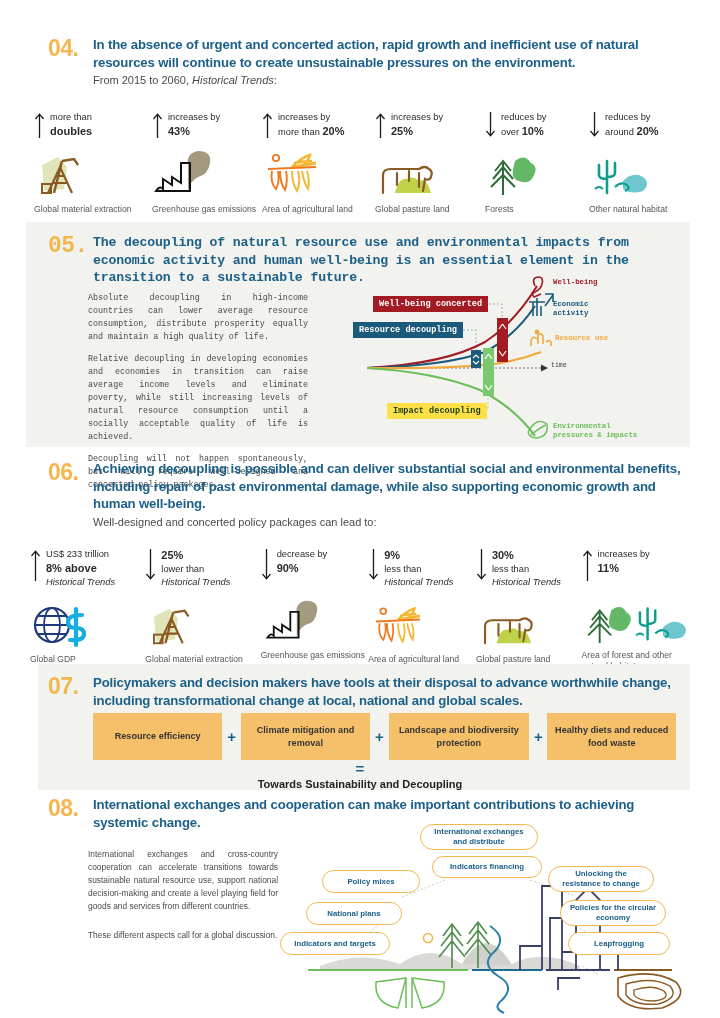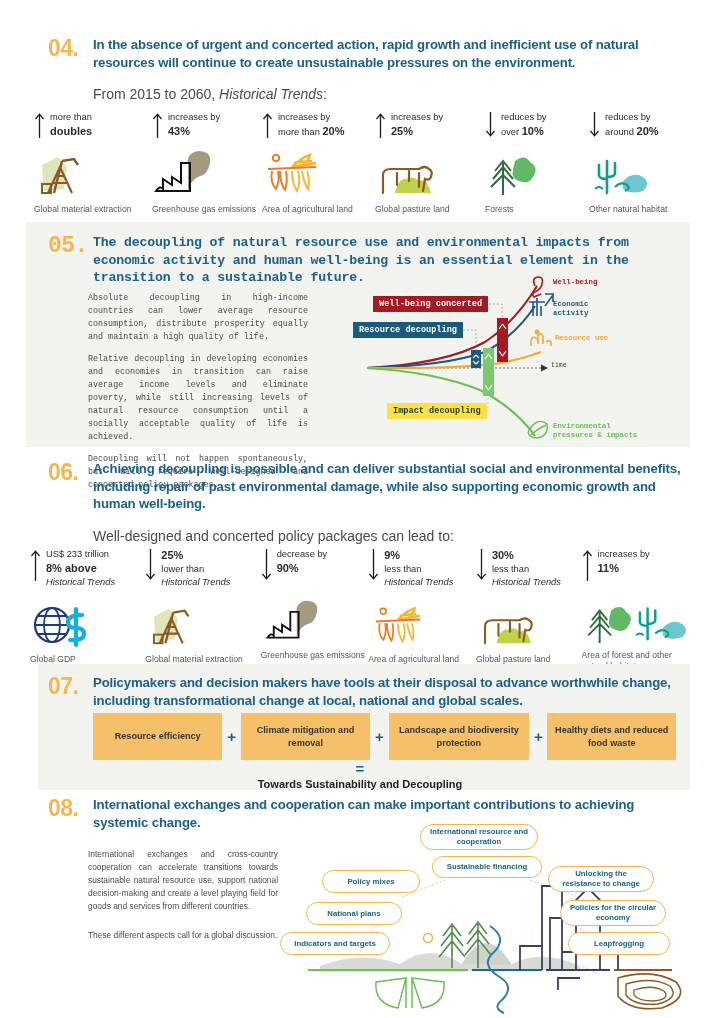--- a/index.html
+++ b/index.html
@@ -21,21 +21,21 @@
   .sec-num {
     font-size:23px; font-weight:bold; color:#F2B74E;
     letter-spacing:-0.5px; line-height:1;
     width:45px; flex:0 0 45px; padding-top:1px;
   }
   .sec-title {
     font-size:13.2px; font-weight:bold; color:#1C6089;
     line-height:1.33; letter-spacing:-0.15px;
   }
   .sec-sub {
-    font-size:14px; color:#4a4a4a; margin-top:14px;
+    font-size:11px; color:#4a4a4a; margin-top:2px;
     line-height:1.3;
   }
   .sec-sub i { font-style:italic; }
 
   
   .stats { display:flex; }
   .stat { position:relative; }
   .stat-head { display:flex; align-items:flex-start; gap:5px; }
   .arrow { width:11px; flex:0 0 11px; padding-top:1px; }
   .stat-text { font-size:9.3px; color:#2b2b2b; line-height:1.38; }
@@ -511,22 +511,22 @@
         <path d="M240 152 L240 128 L262 128" stroke="#3A3F66" stroke-width="1.8" fill="none"></path>
         <path d="M278 172 L278 160 L300 160" stroke="#3A3F66" stroke-width="1.8" fill="none"></path>
 
         <path d="M338 160 Q372 150 396 164 Q410 180 382 190 Q350 194 338 178 Z" stroke="#8A5A22" stroke-width="1.6" fill="none"></path>
         <path d="M346 166 Q372 158 390 168 Q400 180 378 186 Q354 188 346 177 Z" stroke="#8A5A22" stroke-width="1.4" fill="none"></path>
         <path d="M354 172 Q372 166 384 173 Q391 181 374 183 Q358 183 354 177 Z" stroke="#8A5A22" stroke-width="1.3" fill="none"></path>
 
         <path d="M126 160 L126 190 M126 160 L96 164 Q94 186 118 190 Z M132 160 L132 190 M132 160 L164 164 Q166 186 142 190 Z" stroke="#6CBE5A" stroke-width="1.5" fill="none"></path>
       </svg>
 
-      <div class="pill" style="left:140px; top:6px; width:118px; height:26px;">International resource and cooperation</div>
-      <div class="pill" style="left:152px; top:38px; width:110px; height:22px;">Sustainable financing</div>
+      <div class="pill" style="left:140px; top:6px; width:118px; height:26px;">International exchanges and distribute</div>
+      <div class="pill" style="left:152px; top:38px; width:110px; height:22px;">Indicators financing</div>
       <div class="pill" style="left:268px; top:48px; width:106px; height:26px;">Unlocking the resistance to change</div>
       <div class="pill" style="left:42px; top:52px; width:98px; height:23px;">Policy mixes</div>
       <div class="pill" style="left:280px; top:82px; width:106px; height:26px;">Policies for the circular economy</div>
       <div class="pill" style="left:26px; top:84px; width:96px; height:23px;">National plans</div>
       <div class="pill" style="left:288px; top:114px; width:102px; height:23px;">Leapfrogging</div>
       <div class="pill" style="left:0px; top:114px; width:110px; height:23px;">Indicators and targets</div>
     </div>
   </div>
 
 </div>

